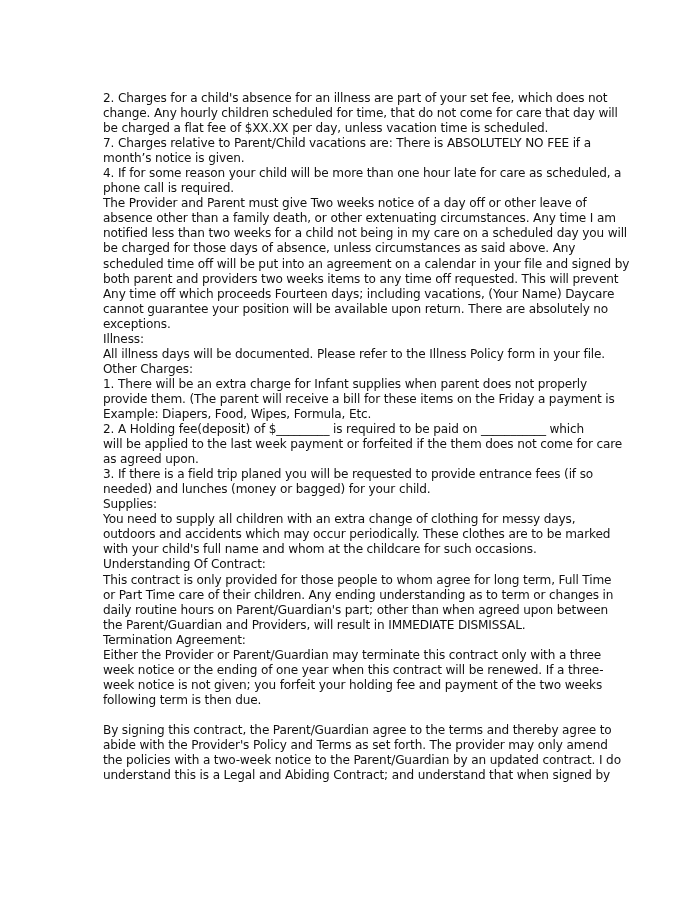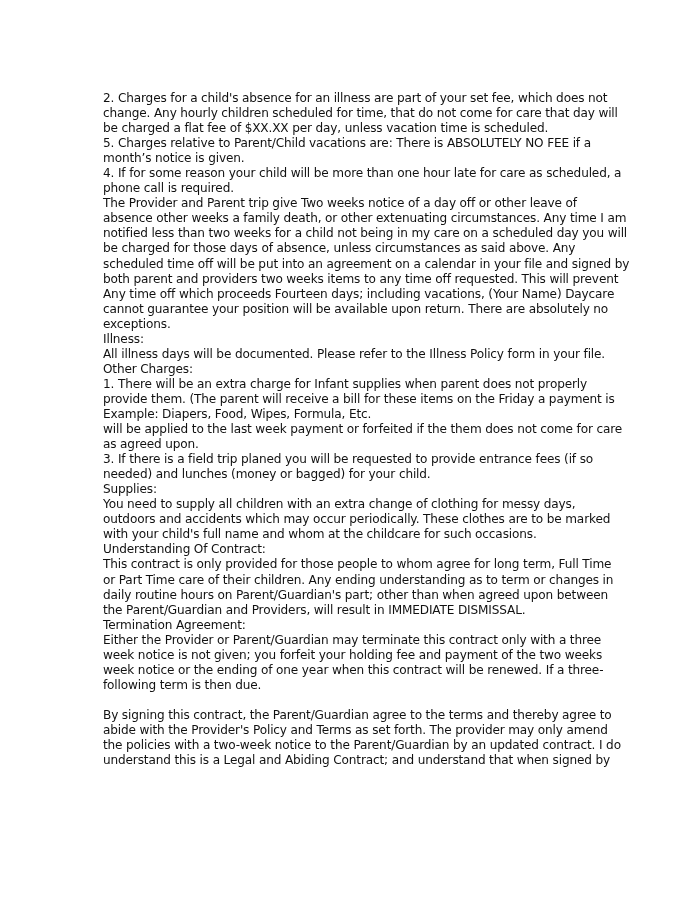--- a/index.html
+++ b/index.html
@@ -15,56 +15,57 @@
   .blank { height:15.05px; }
 </style>
 </head>
 <body>
 
 <div class="page">
   <div class="content" id="doc-body">
     <div class="line">2. Charges for a child's absence for an illness are part of your set fee, which does not</div>
     <div class="line">change. Any hourly children scheduled for time, that do not come for care that day will</div>
     <div class="line">be charged a flat fee of $XX.XX per day, unless vacation time is scheduled.</div>
-    <div class="line">5. Charges relative to Parent/Child vacations are: There is ABSOLUTELY NO FEE if a</div>
+    <div class="line">7. Charges relative to Parent/Child vacations are: There is ABSOLUTELY NO FEE if a</div>
     <div class="line">month’s notice is given.</div>
     <div class="line">4. If for some reason your child will be more than one hour late for care as scheduled, a</div>
     <div class="line">phone call is required.</div>
-    <div class="line">The Provider and Parent trip give Two weeks notice of a day off or other leave of</div>
-    <div class="line">absence other weeks a family death, or other extenuating circumstances. Any time I am</div>
+    <div class="line">The Provider and Parent must give Two weeks notice of a day off or other leave of</div>
+    <div class="line">absence other than a family death, or other extenuating circumstances. Any time I am</div>
     <div class="line">notified less than two weeks for a child not being in my care on a scheduled day you will</div>
     <div class="line">be charged for those days of absence, unless circumstances as said above. Any</div>
     <div class="line">scheduled time off will be put into an agreement on a calendar in your file and signed by</div>
     <div class="line">both parent and providers two weeks items to any time off requested. This will prevent</div>
     <div class="line">Any time off which proceeds Fourteen days; including vacations, (Your Name) Daycare</div>
     <div class="line">cannot guarantee your position will be available upon return. There are absolutely no</div>
     <div class="line">exceptions.</div>
     <div class="line">Illness:</div>
     <div class="line">All illness days will be documented. Please refer to the Illness Policy form in your file.</div>
     <div class="line">Other Charges:</div>
     <div class="line">1. There will be an extra charge for Infant supplies when parent does not properly</div>
     <div class="line">provide them. (The parent will receive a bill for these items on the Friday a payment is</div>
     <div class="line">Example: Diapers, Food, Wipes, Formula, Etc.</div>
+    <div class="line">2. A Holding fee(deposit) of $_________ is required to be paid on ___________ which</div>
     <div class="line">will be applied to the last week payment or forfeited if the them does not come for care</div>
     <div class="line">as agreed upon.</div>
     <div class="line">3. If there is a field trip planed you will be requested to provide entrance fees (if so</div>
     <div class="line">needed) and lunches (money or bagged) for your child.</div>
     <div class="line">Supplies:</div>
     <div class="line">You need to supply all children with an extra change of clothing for messy days,</div>
     <div class="line">outdoors and accidents which may occur periodically. These clothes are to be marked</div>
     <div class="line">with your child's full name and whom at the childcare for such occasions.</div>
     <div class="line">Understanding Of Contract:</div>
     <div class="line">This contract is only provided for those people to whom agree for long term, Full Time</div>
     <div class="line">or Part Time care of their children. Any ending understanding as to term or changes in</div>
     <div class="line">daily routine hours on Parent/Guardian's part; other than when agreed upon between</div>
     <div class="line">the Parent/Guardian and Providers, will result in IMMEDIATE DISMISSAL.</div>
     <div class="line">Termination Agreement:</div>
     <div class="line">Either the Provider or Parent/Guardian may terminate this contract only with a three</div>
+    <div class="line">week notice or the ending of one year when this contract will be renewed. If a three-</div>
     <div class="line">week notice is not given; you forfeit your holding fee and payment of the two weeks</div>
-    <div class="line">week notice or the ending of one year when this contract will be renewed. If a three-</div>
     <div class="line">following term is then due.</div>
     <div class="line blank"></div>
     <div class="line">By signing this contract, the Parent/Guardian agree to the terms and thereby agree to</div>
     <div class="line">abide with the Provider's Policy and Terms as set forth. The provider may only amend</div>
     <div class="line">the policies with a two-week notice to the Parent/Guardian by an updated contract. I do</div>
     <div class="line">understand this is a Legal and Abiding Contract; and understand that when signed by</div>
   </div>
 </div>
 
 </body></html>

